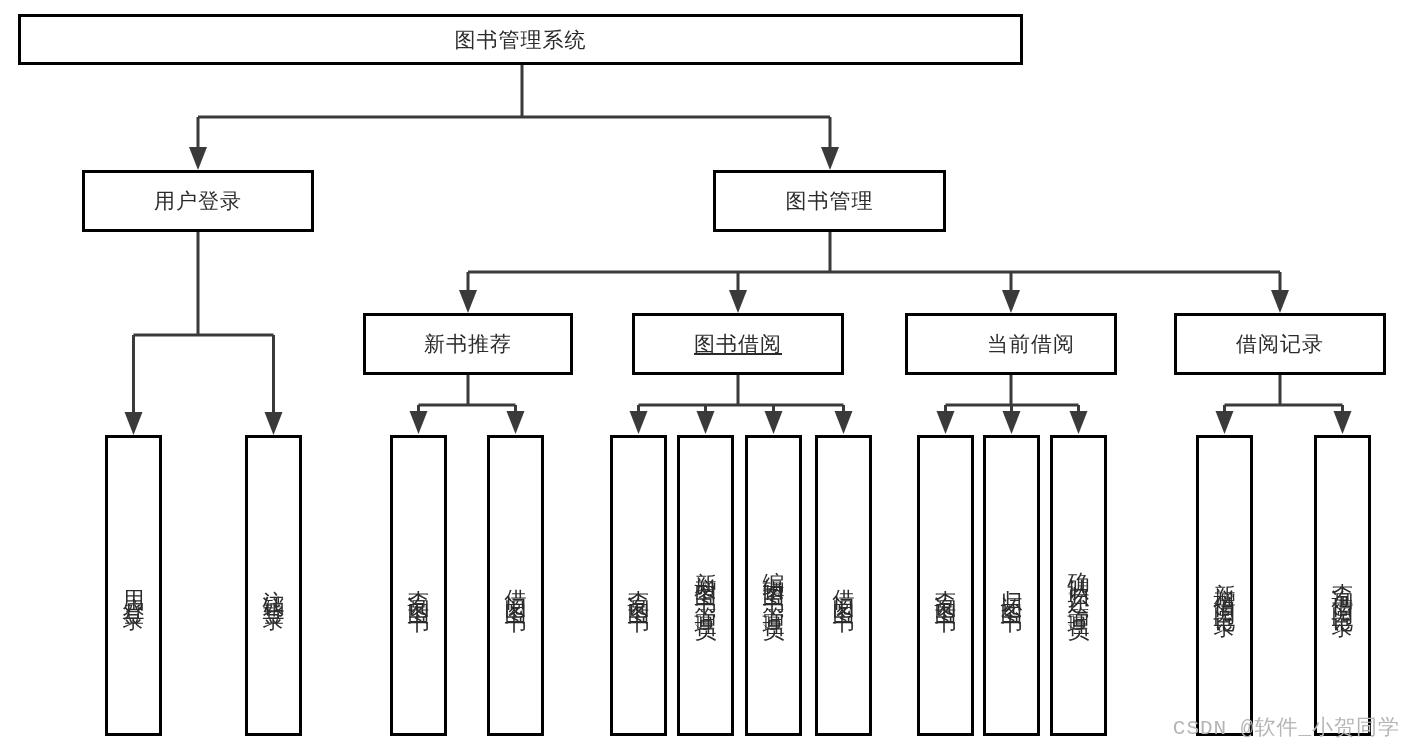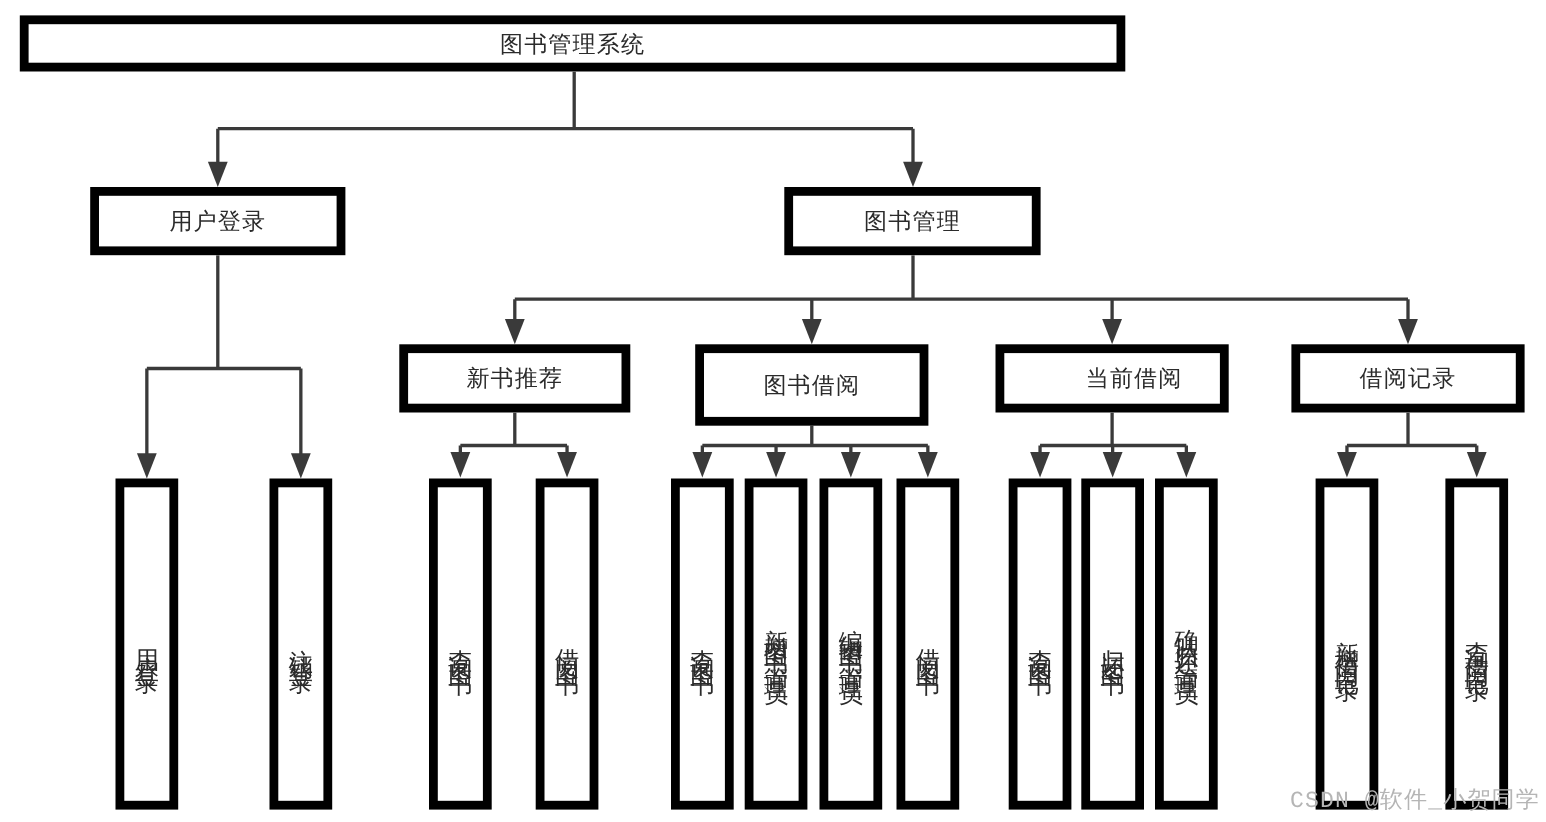--- a/index.html
+++ b/index.html
@@ -18,21 +18,21 @@
   .connectors {
     position: absolute;
     left: 0; top: 0;
     width: 1405px;
     height: 747px;
     z-index: 1;
   }
   .node {
     position: absolute;
     box-sizing: border-box;
-    border: 8px solid #000000;
+    border: 3px solid #000000;
     background: #ffffff;
     display: flex;
     align-items: center;
     justify-content: center;
     z-index: 2;
     color: #2b2b2b;
   }
   .hbox span {
     font-size: 21px;
     letter-spacing: 1px;
@@ -107,21 +107,21 @@
   <div class="node hbox" style="left:82px; top:170px; width:232px; height:62px;">
     <span>用户登录</span>
   </div>
   <div class="node hbox" style="left:713px; top:170px; width:233px; height:62px;text-align:center;">
     <span>图书管理</span>
   </div>
 
   <div class="node hbox" style="left:363px; top:313px; width:210px; height:62px;">
     <span>新书推荐</span>
   </div>
-  <div class="node hbox" style="left:632px; top:313px; width:212px; height:74px;">
+  <div class="node hbox" style="left:632px; top:313px; width:212px; height:62px;text-decoration:underline;">
     <span>图书借阅</span>
   </div>
   <div class="node hbox" style="left:905px; top:313px; width:212px; height:62px;padding-left:40px;">
     <span>当前借阅</span>
   </div>
   <div class="node hbox" style="left:1174px; top:313px; width:212px; height:62px;text-align:center;">
     <span>借阅记录</span>
   </div>
 
   <div class="node vbox" style="left:105px;">

